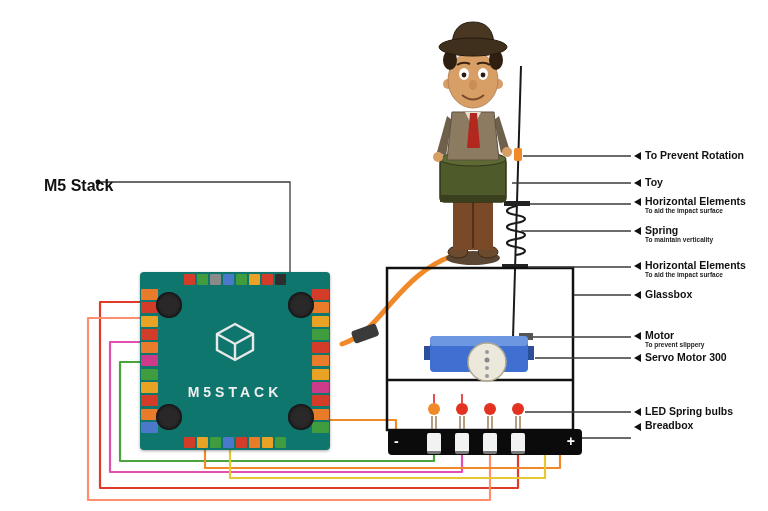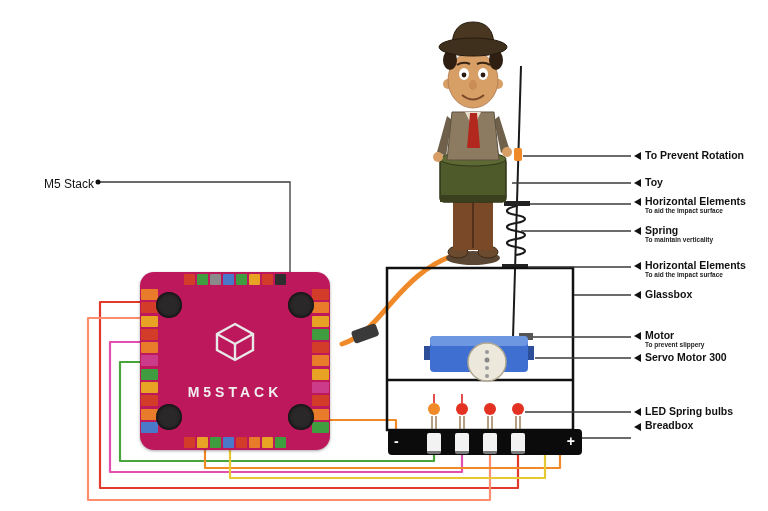--- a/index.html
+++ b/index.html
@@ -2,21 +2,21 @@
 <html><head>
 <meta charset="utf-8">
 <style>
   html,body{margin:0;padding:0;background:#fff;}
   .stage{position:relative;width:768px;height:511px;background:#fff;overflow:hidden;
          font-family:"Liberation Sans",sans-serif;}
   .stage svg.layer{position:absolute;left:0;top:0;}
 
   
   .device{position:absolute;left:140px;top:272px;width:190px;height:178px;
-          background:#be185d;border-radius:14px;box-shadow:0 1px 3px rgba(0,0,0,.35);}
+          background:#0f766e;border-radius:4px;box-shadow:0 1px 3px rgba(0,0,0,.35);}
   .corner{position:absolute;width:26px;height:26px;border-radius:50%;background:#2a2829;
           box-shadow:inset 0 0 4px #000;}
   .corner.tl{left:16px;top:20px;} .corner.tr{right:16px;top:20px;}
   .corner.bl{left:16px;bottom:20px;} .corner.br{right:16px;bottom:20px;}
   .pinstrip{position:absolute;display:flex;}
   .pinstrip.v{flex-direction:column;top:17px;bottom:17px;width:17px;justify-content:space-between;}
   .pinstrip.v.left{left:1px;} .pinstrip.v.right{right:1px;}
   .pinstrip.h{flex-direction:row;left:44px;right:44px;height:11px;justify-content:space-between;}
   .pinstrip.h.top{top:2px;} .pinstrip.h.bottom{bottom:2px;}
   .pinstrip.v span{height:11px;width:100%;border-radius:1px;}
@@ -38,21 +38,21 @@
 
   
   .callout{position:absolute;left:634px;display:flex;align-items:flex-start;color:#111;}
   .arrow{display:inline-block;width:0;height:0;border-top:4px solid transparent;
          border-bottom:4px solid transparent;border-right:7px solid #111;
          margin:2px 4px 0 0;flex:0 0 auto;}
   .ctext{display:flex;flex-direction:column;}
   .ctitle{font-size:10.5px;font-weight:bold;line-height:11px;white-space:nowrap;}
   .csub{font-size:6.5px;font-weight:bold;line-height:8px;white-space:nowrap;color:#222;}
   .csub:empty{display:none;}
-  .label-left{position:absolute;left:44px;top:177px;font-size:12px;font-weight:normal;color:#111;}
+  .label-left{position:absolute;left:44px;top:177px;font-size:16px;font-weight:bold;color:#111;}
 </style>
 </head>
 <body>
 
 <div class="stage">
 
   <svg class="layer" width="768" height="511" viewBox="0 0 768 511">
 
     <g fill="none" stroke-width="2.2" stroke-linejoin="round" stroke-linecap="round">
       <path d="M140,302 H100 V488 H518 V452" stroke="#e03a2a"></path>

